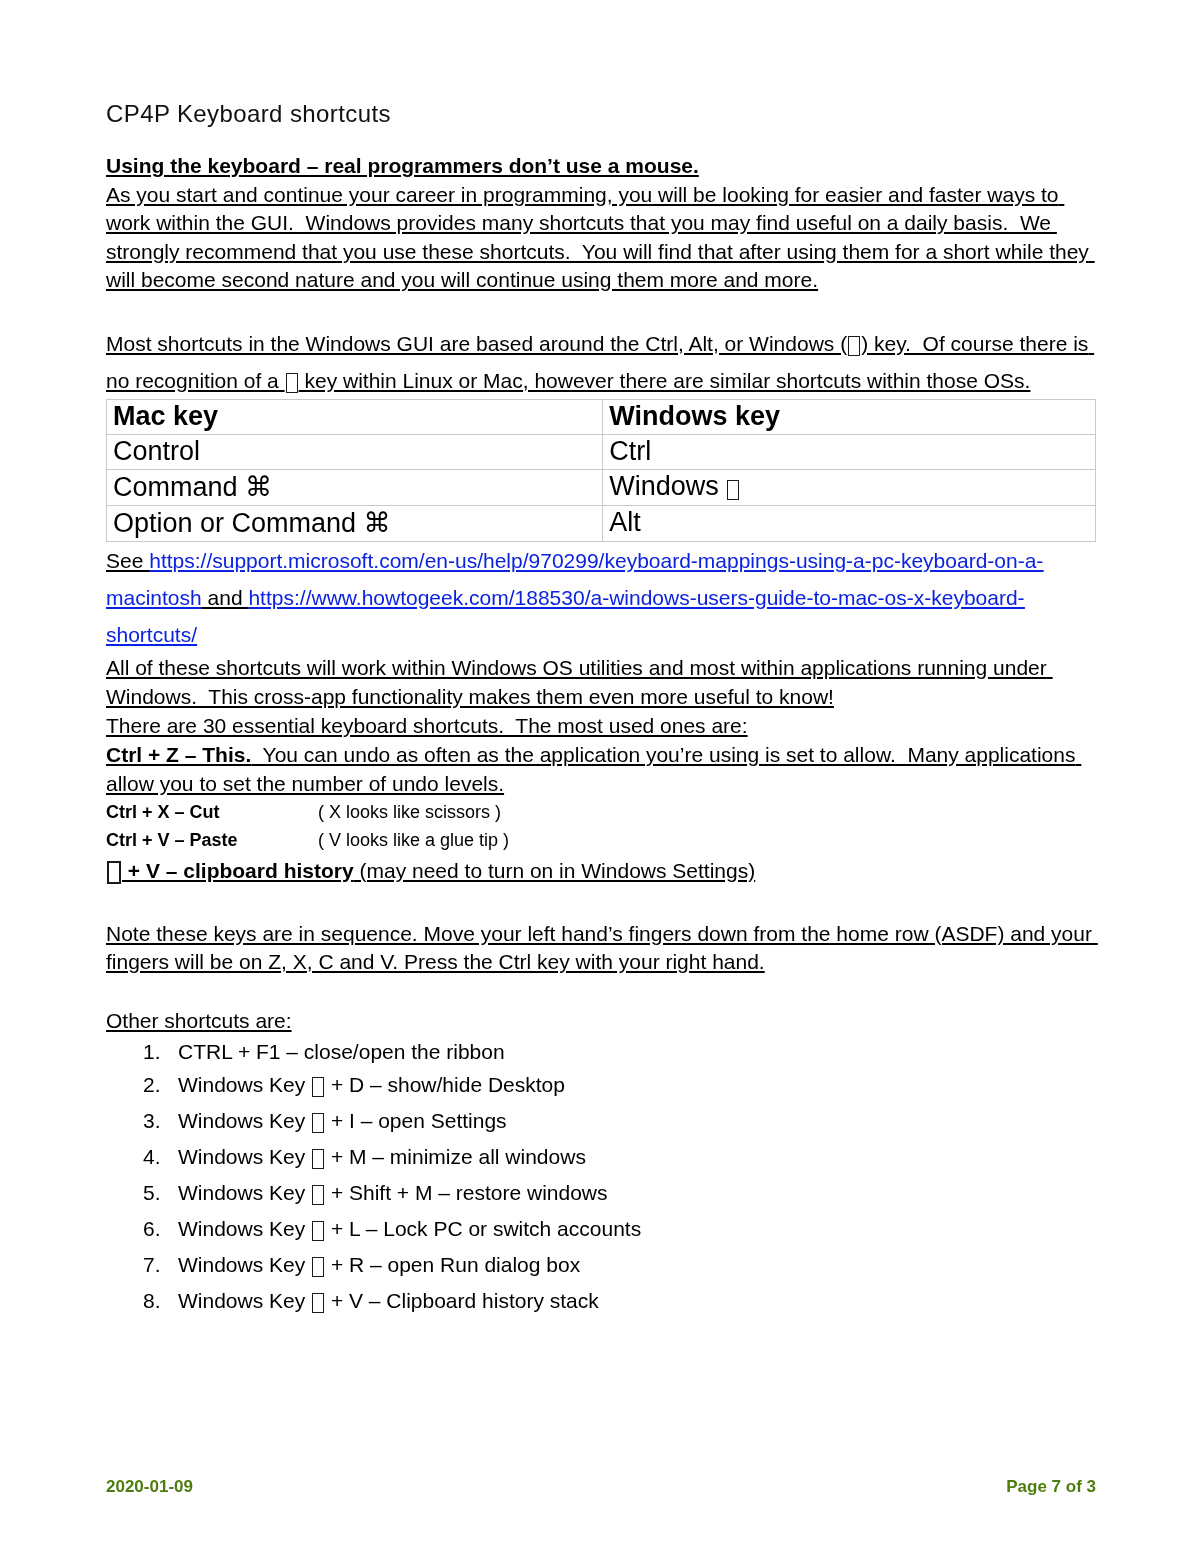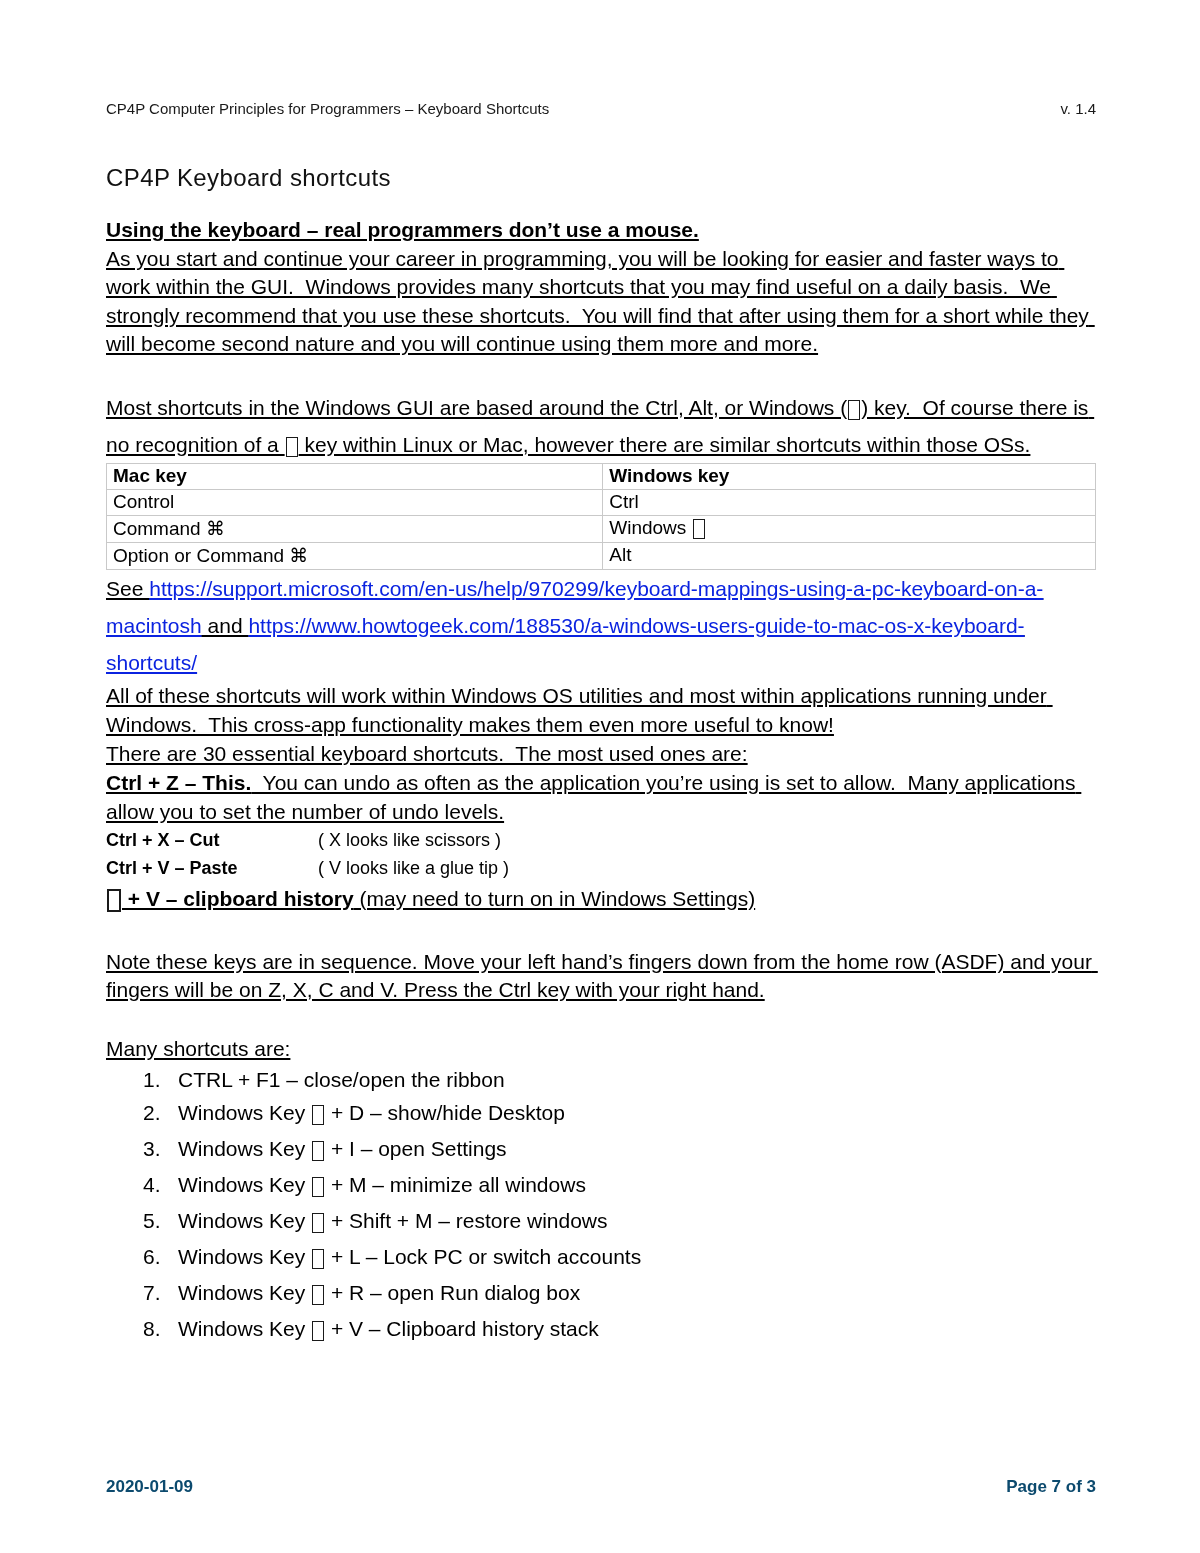--- a/index.html
+++ b/index.html
@@ -26,21 +26,21 @@
   p { margin:0; }
   .body { font-size:21px; line-height:28.5px; white-space:pre-wrap;text-decoration:underline; }
   .bold { font-weight:bold; }
   .wk { line-height:37px; margin-top:30px; }
   .winbox {
     display:inline-block; width:12px; height:20px;
     border:1.5px solid #1a1a1a; vertical-align:-5px;
     margin:0 1px; box-sizing:border-box;
   }
   .winbox.big { width:14px; height:23px; border-width:2px; vertical-align:-6px; }
-  table.mk { border-collapse:collapse; font-size:19px; }
+  table.mk { border-collapse:collapse; font-size:27px; }
   table.mk th, table.mk td {
     border:1px solid #c9c9c9; text-align:left; font-weight:normal;
     padding:1px 6px 2px 6px; vertical-align:middle;
   }
   table.mk th { font-weight:bold; }
   table.mk col.c1 { width:143px; } table.mk col.c2 { width:142px; }
   .links { line-height:37px; }
   .lnk { color:#0b23e0; text-decoration:underline; cursor:pointer; }
   .ess { line-height:29px; }
   .ess1 { }
@@ -50,32 +50,28 @@
   .note { margin-top:34px; line-height:28.5px; }
   .otherhead { margin-top:30px; }
   .olist { margin-top:2px; }
   .oli { display:flex; font-size:21px; line-height:36px; }
   .oli.first { line-height:30px; }
   .oli .num { width:35px; text-align:left; padding-left:37px; box-sizing:content-box; flex:0 0 35px; }
   .oli .litext { white-space:pre-wrap; }
   .ftr {
     margin-top:auto;
     display:flex; justify-content:space-between;
-    font-size:17px; font-weight:bold; color:#0c4a6e;
+    font-size:17px; font-weight:bold; color:#4d7c0f;
   }
 </style>
 </head>
 <body>
 
 <div class="page">
 
-  <div class="hdr">
-    <span>CP4P Computer Principles for Programmers – Keyboard Shortcuts</span>
-    <span>v. 1.4</span>
-  </div>
 
   <h1 class="title">CP4P Keyboard shortcuts</h1>
 
   <p class="body bold">Using the keyboard – real programmers don’t use a mouse.</p>
   <p class="body">As you start and continue your career in programming, you will be looking for easier and faster ways to work within the GUI.  Windows provides many shortcuts that you may find useful on a daily basis.  We strongly recommend that you use these shortcuts.  You will find that after using them for a short while they will become second nature and you will continue using them more and more.</p>
 
   <p class="body wk"><span>Most shortcuts in the Windows GUI are based around the Ctrl, Alt, or Windows (</span><span class="winbox"></span><span>) key.  Of course there is no recognition of a </span><span class="winbox"></span><span> key within Linux or Mac, however there are similar shortcuts within those OSs.</span></p>
 
   <table class="mk">
     <colgroup>
@@ -108,21 +104,21 @@
   <p class="body ess">There are 30 essential keyboard shortcuts.  The most used ones are:</p>
   <p class="body ess"><span class="bold">Ctrl + Z – This.</span><span>  You can undo as often as the application you’re using is set to allow.  Many applications allow you to set the number of undo levels.</span></p>
 
   <div class="scrow"><span class="keys">Ctrl + X – Cut</span><span>( X looks like scissors )</span></div>
   <div class="scrow"><span class="keys">Ctrl + V – Paste</span><span>( V looks like a glue tip )</span></div>
 
   <p class="body clip"><span class="winbox big"></span><span class="bold"> + V – clipboard history</span><span> (may need to turn on in Windows Settings)</span></p>
 
   <p class="body note">Note these keys are in sequence. Move your left hand’s fingers down from the home row (ASDF) and your fingers will be on Z, X, C and V. Press the Ctrl key with your right hand.</p>
 
-  <p class="body otherhead">Many shortcuts are:</p>
+  <p class="body otherhead">Other shortcuts are:</p>
 
   <div class="olist">
     <div class="oli first">
         <span class="num">1.</span>
         <span class="litext"><span>CTRL + F1 – close/open the ribbon</span></span>
       </div>
     <div class="oli">
         <span class="num">2.</span>
         <span class="litext"><span>Windows Key </span><span class="winbox"></span><span> + D – show/hide Desktop</span></span>
       </div>

